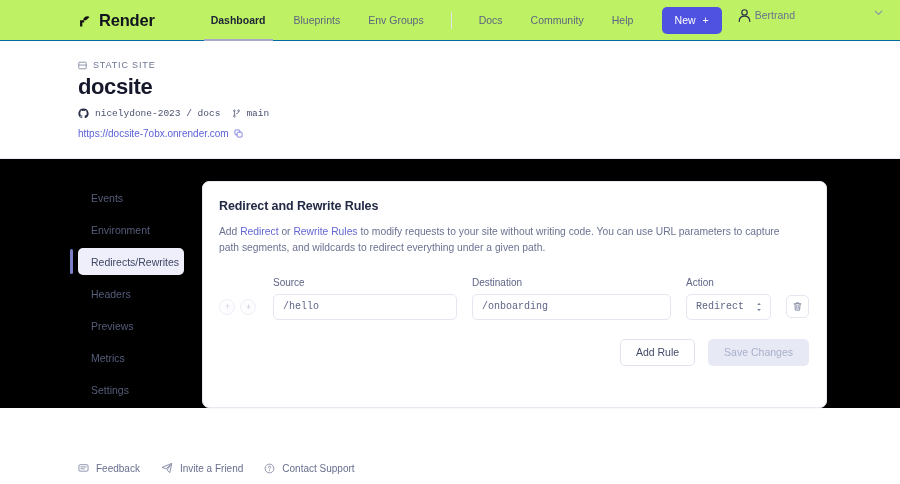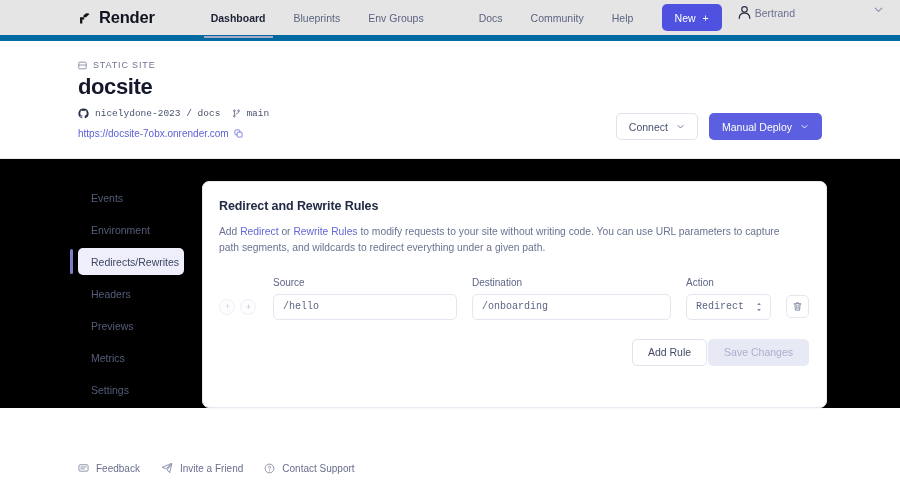--- a/index.html
+++ b/index.html
@@ -23,22 +23,22 @@
     height: 484px;
     background: #ffffff;
   }
 
   
   .topnav {
     position: relative;
     height: 41px;
     display: flex;
     align-items: center;
-    border-bottom: 6px solid #0369a1;
-    background: #e5e5e5;
+    border-bottom: 1px solid #0369a1;
+    background: #bef264;
     padding: 0 16px 0 78px;
   }
 
   .brand {
     display: flex;
     align-items: center;
     gap: 6px;
     margin-right: 42px;
   }
   .brand-mark {
@@ -360,21 +360,21 @@
     background: #ffffff;
     display: flex;
     align-items: center;
     justify-content: center;
     cursor: pointer;
   }
 
   .card-footer {
     display: flex;
     justify-content: flex-end;
-    gap: 1px;
+    gap: 13px;
     margin-top: 19px;
   }
   .btn-add {
     height: 27px;
     border: 1px solid #dfe3ed;
     background: #ffffff;
     border-radius: 5px;
     font-size: 10.5px;
     color: #434a67;
     padding: 0 15px;
@@ -502,38 +502,20 @@
     <div class="svc-url">
       <span>https://docsite-7obx.onrender.com</span>
       <span>
         <svg viewBox="0 0 12 12" width="9" height="9">
           <rect x="1.2" y="1.2" width="6.6" height="6.6" rx="1.2" fill="none" stroke="#5c61d8" stroke-width="1"></rect>
           <rect x="4.2" y="4.2" width="6.6" height="6.6" rx="1.2" fill="#ffffff" stroke="#5c61d8" stroke-width="1"></rect>
         </svg>
       </span>
     </div>
 
-    <div class="svc-actions">
-      <button class="btn-connect">
-        <span>Connect</span>
-        <span>
-          <svg viewBox="0 0 12 12" width="9" height="9">
-            <path d="M2.6 4.6 L6 8 L9.4 4.6" fill="none" stroke="#6b7291" stroke-width="1.2" stroke-linecap="round" stroke-linejoin="round"></path>
-          </svg>
-        </span>
-      </button>
-      <button class="btn-deploy">
-        <span>Manual Deploy</span>
-        <span>
-          <svg viewBox="0 0 12 12" width="9" height="9">
-            <path d="M2.6 4.6 L6 8 L9.4 4.6" fill="none" stroke="#ffffff" stroke-width="1.2" stroke-linecap="round" stroke-linejoin="round"></path>
-          </svg>
-        </span>
-      </button>
-    </div>
   </div>
 
   <div class="body-wrap">
 
     <div class="sidebar">
       <div class="side-item">Events</div>
       <div class="side-item">Environment</div>
       <div class="side-item active">Redirects/Rewrites</div>
       <div class="side-item">Headers</div>
       <div class="side-item">Previews</div>

